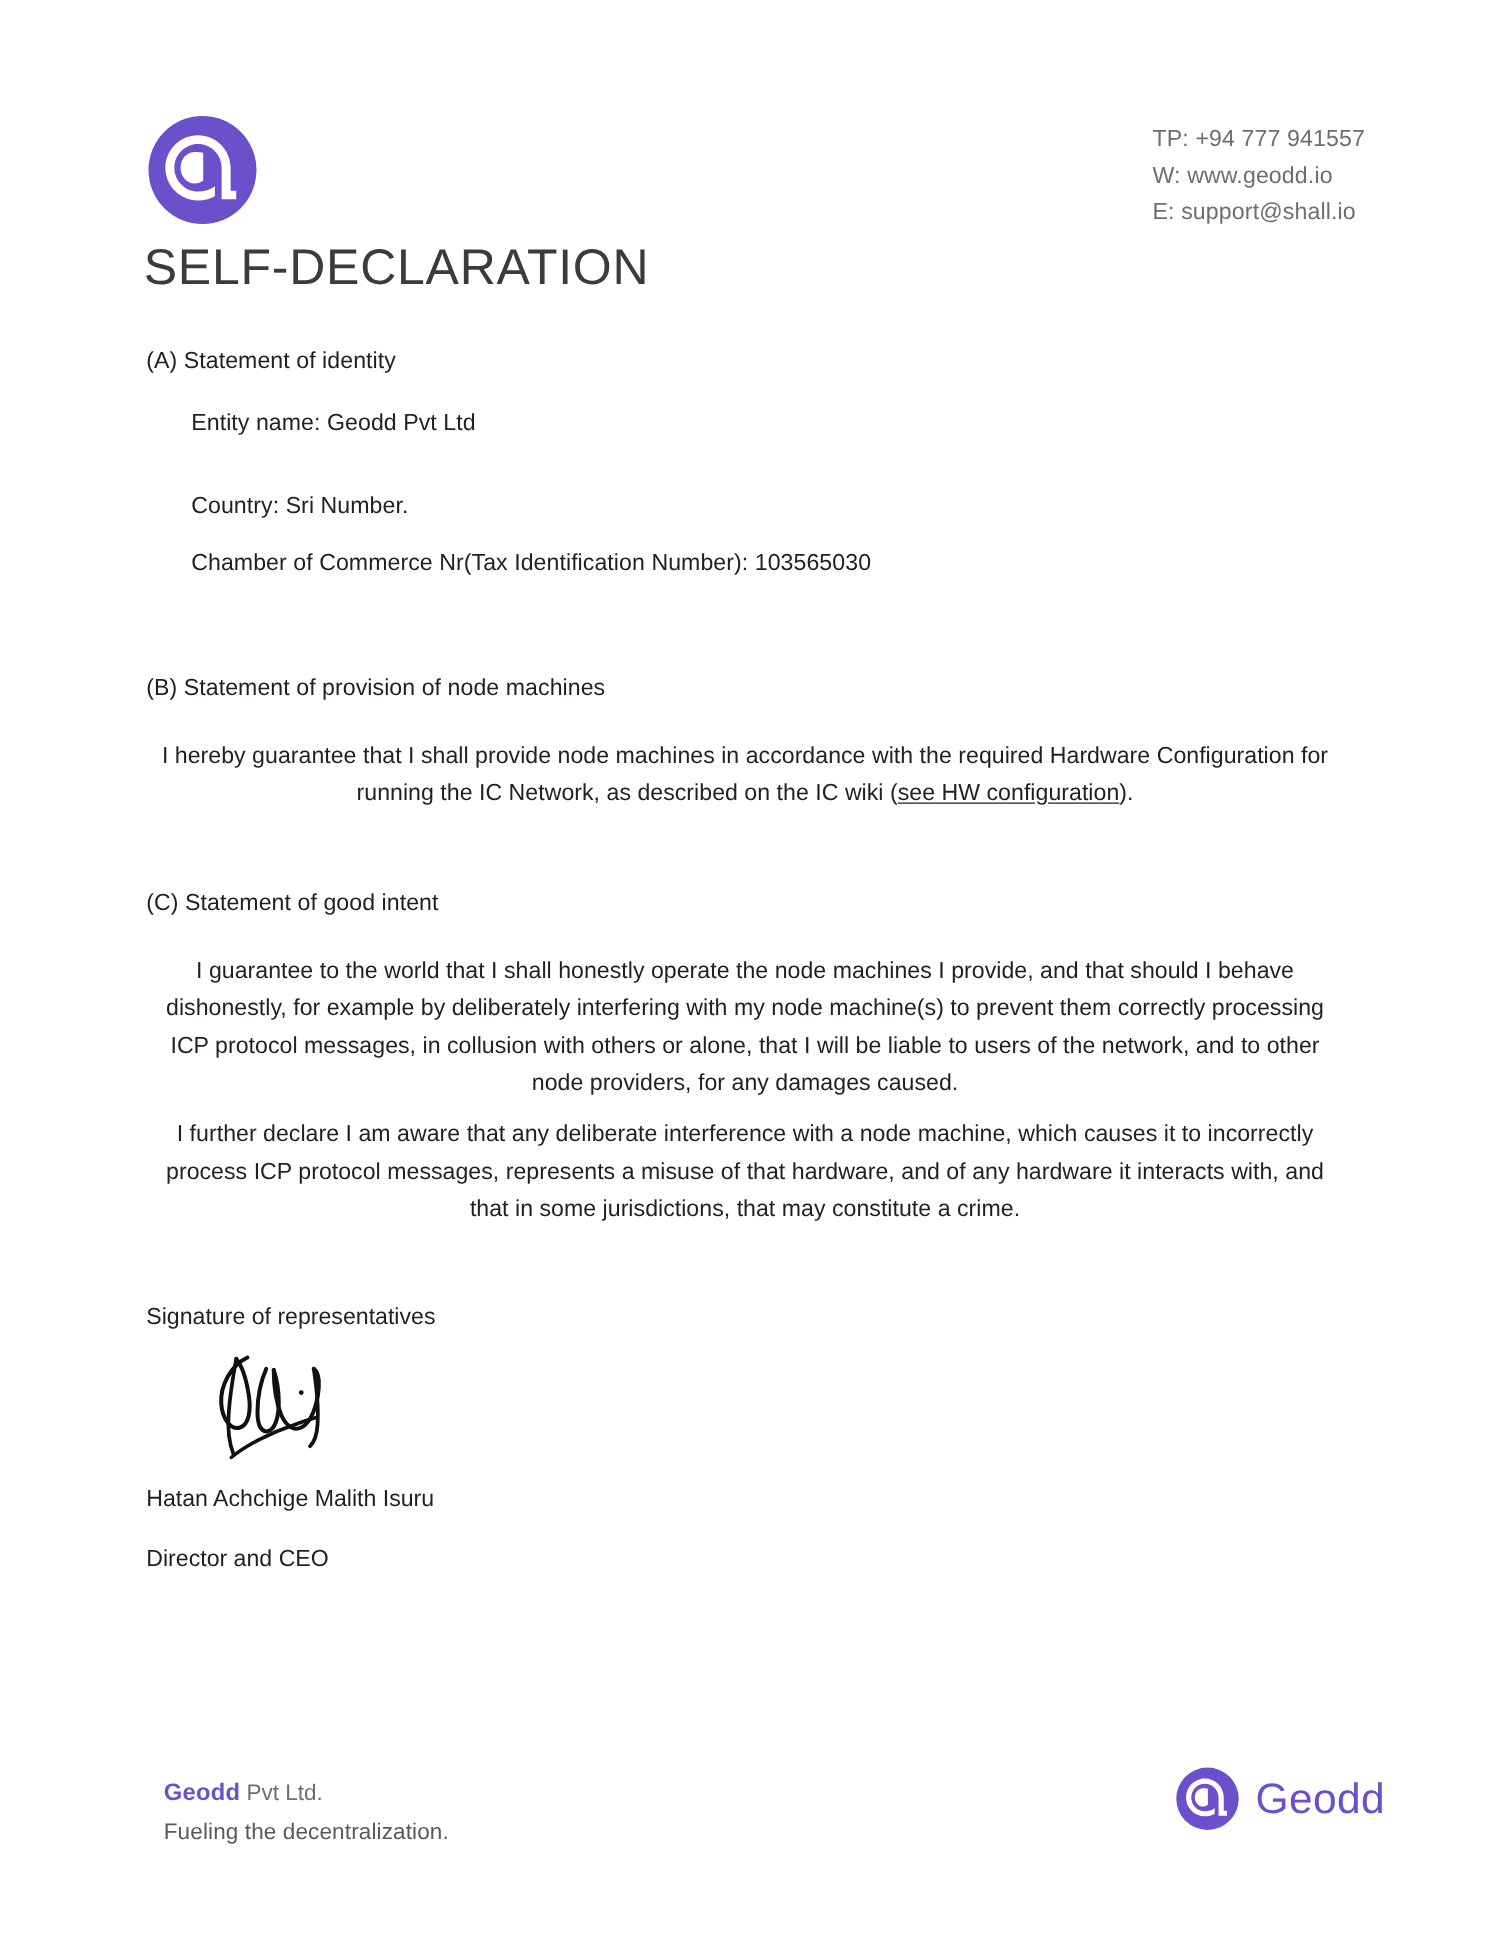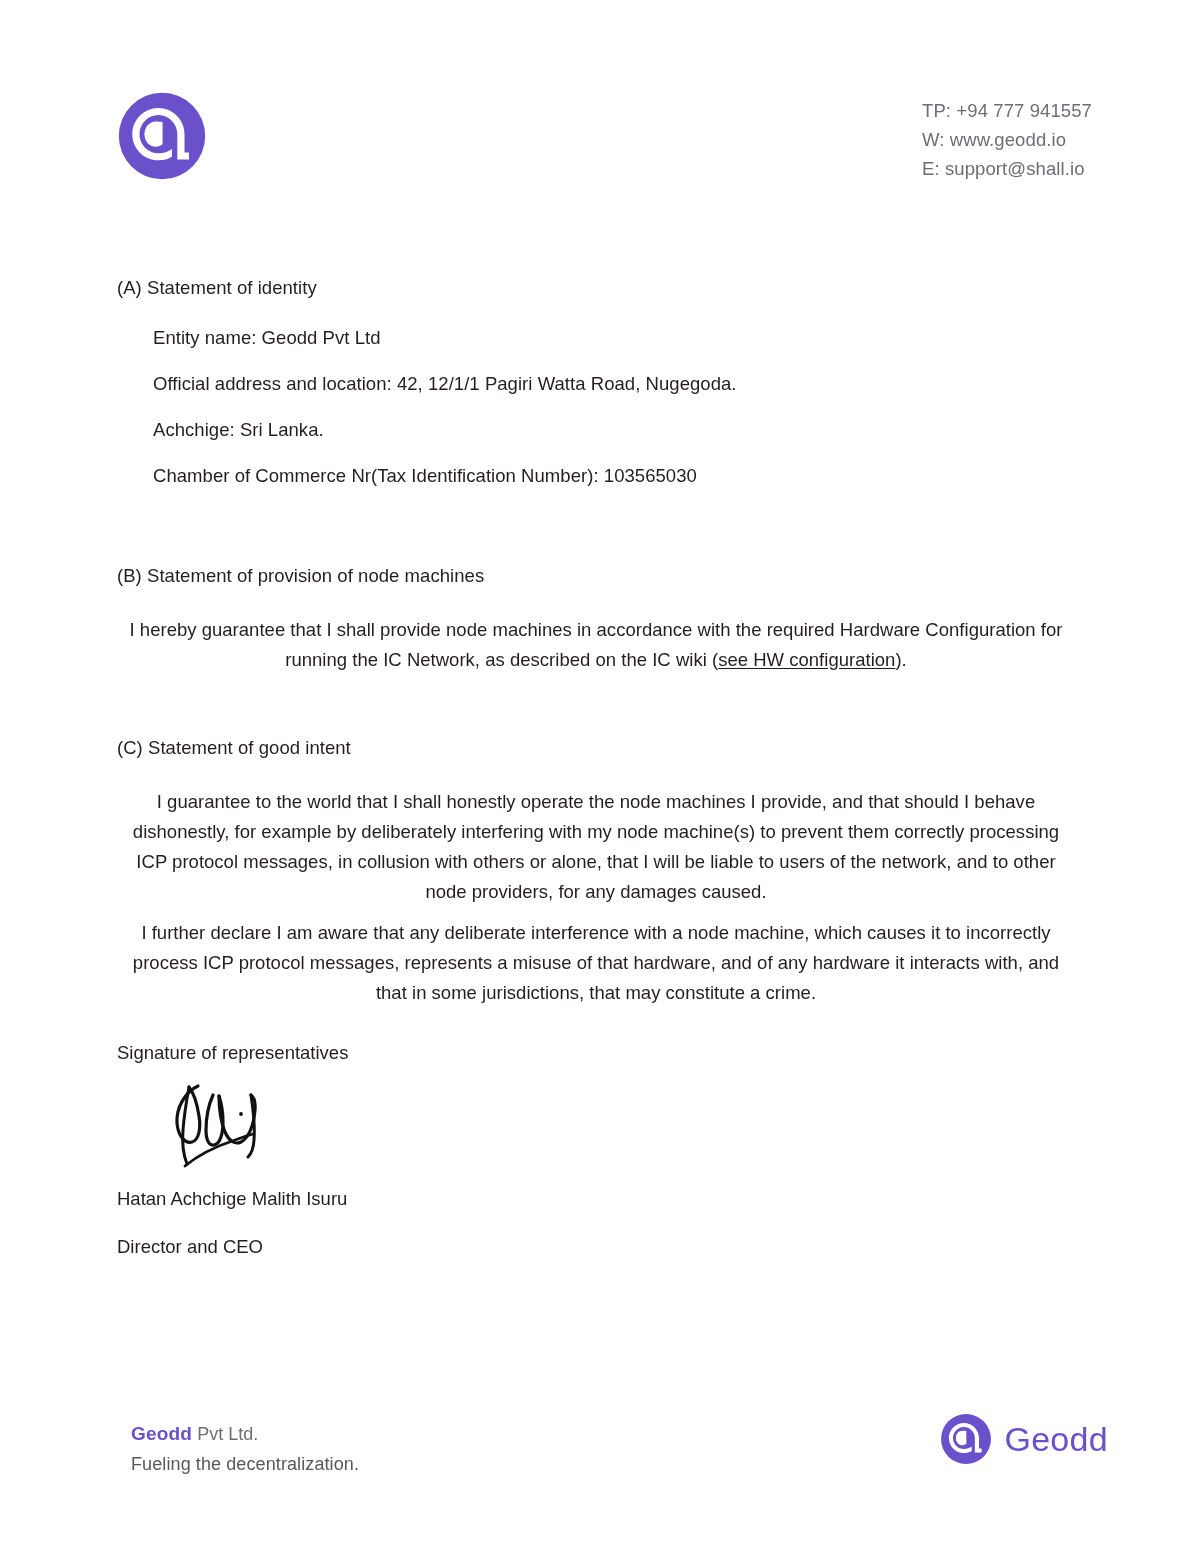--- a/index.html
+++ b/index.html
@@ -236,32 +236,32 @@
       </svg>
     </div>
 
     <div class="contact-block">
       <span class="contact-line">TP: +94 777 941557</span>
       <span class="contact-line">W: www.geodd.io</span>
       <span class="contact-line">E: support@shall.io</span>
     </div>
   </div>
 
+  <div class="doc-title">SELF-DECLARATION</div>
 
   <div class="content">
 
     <div class="section">
       <p class="section-heading">(A) Statement of identity</p>
       <div class="gap-24"></div>
       <ul class="detail-list">
         <li class="detail-item">Entity name: Geodd Pvt Ltd</li>
         <div class="gap-20"></div>
-        <li class="detail-item">Official address and location: 42, 12/1/1 Pagiri Watta Road, Nugegoda.</li>
         <div class="gap-20"></div>
-        <li class="detail-item">Achchige: Sri Lanka.</li>
+        <li class="detail-item">Country: Sri Number.</li>
         <div class="gap-20"></div>
         <li class="detail-item">Chamber of Commerce Nr(Tax Identification Number): 103565030</li>
       </ul>
     </div>
 
     <div class="gap-74"></div>
 
     <div class="section">
       <p class="section-heading">(B) Statement of provision of node machines</p>
       <div class="gap-26"></div>

